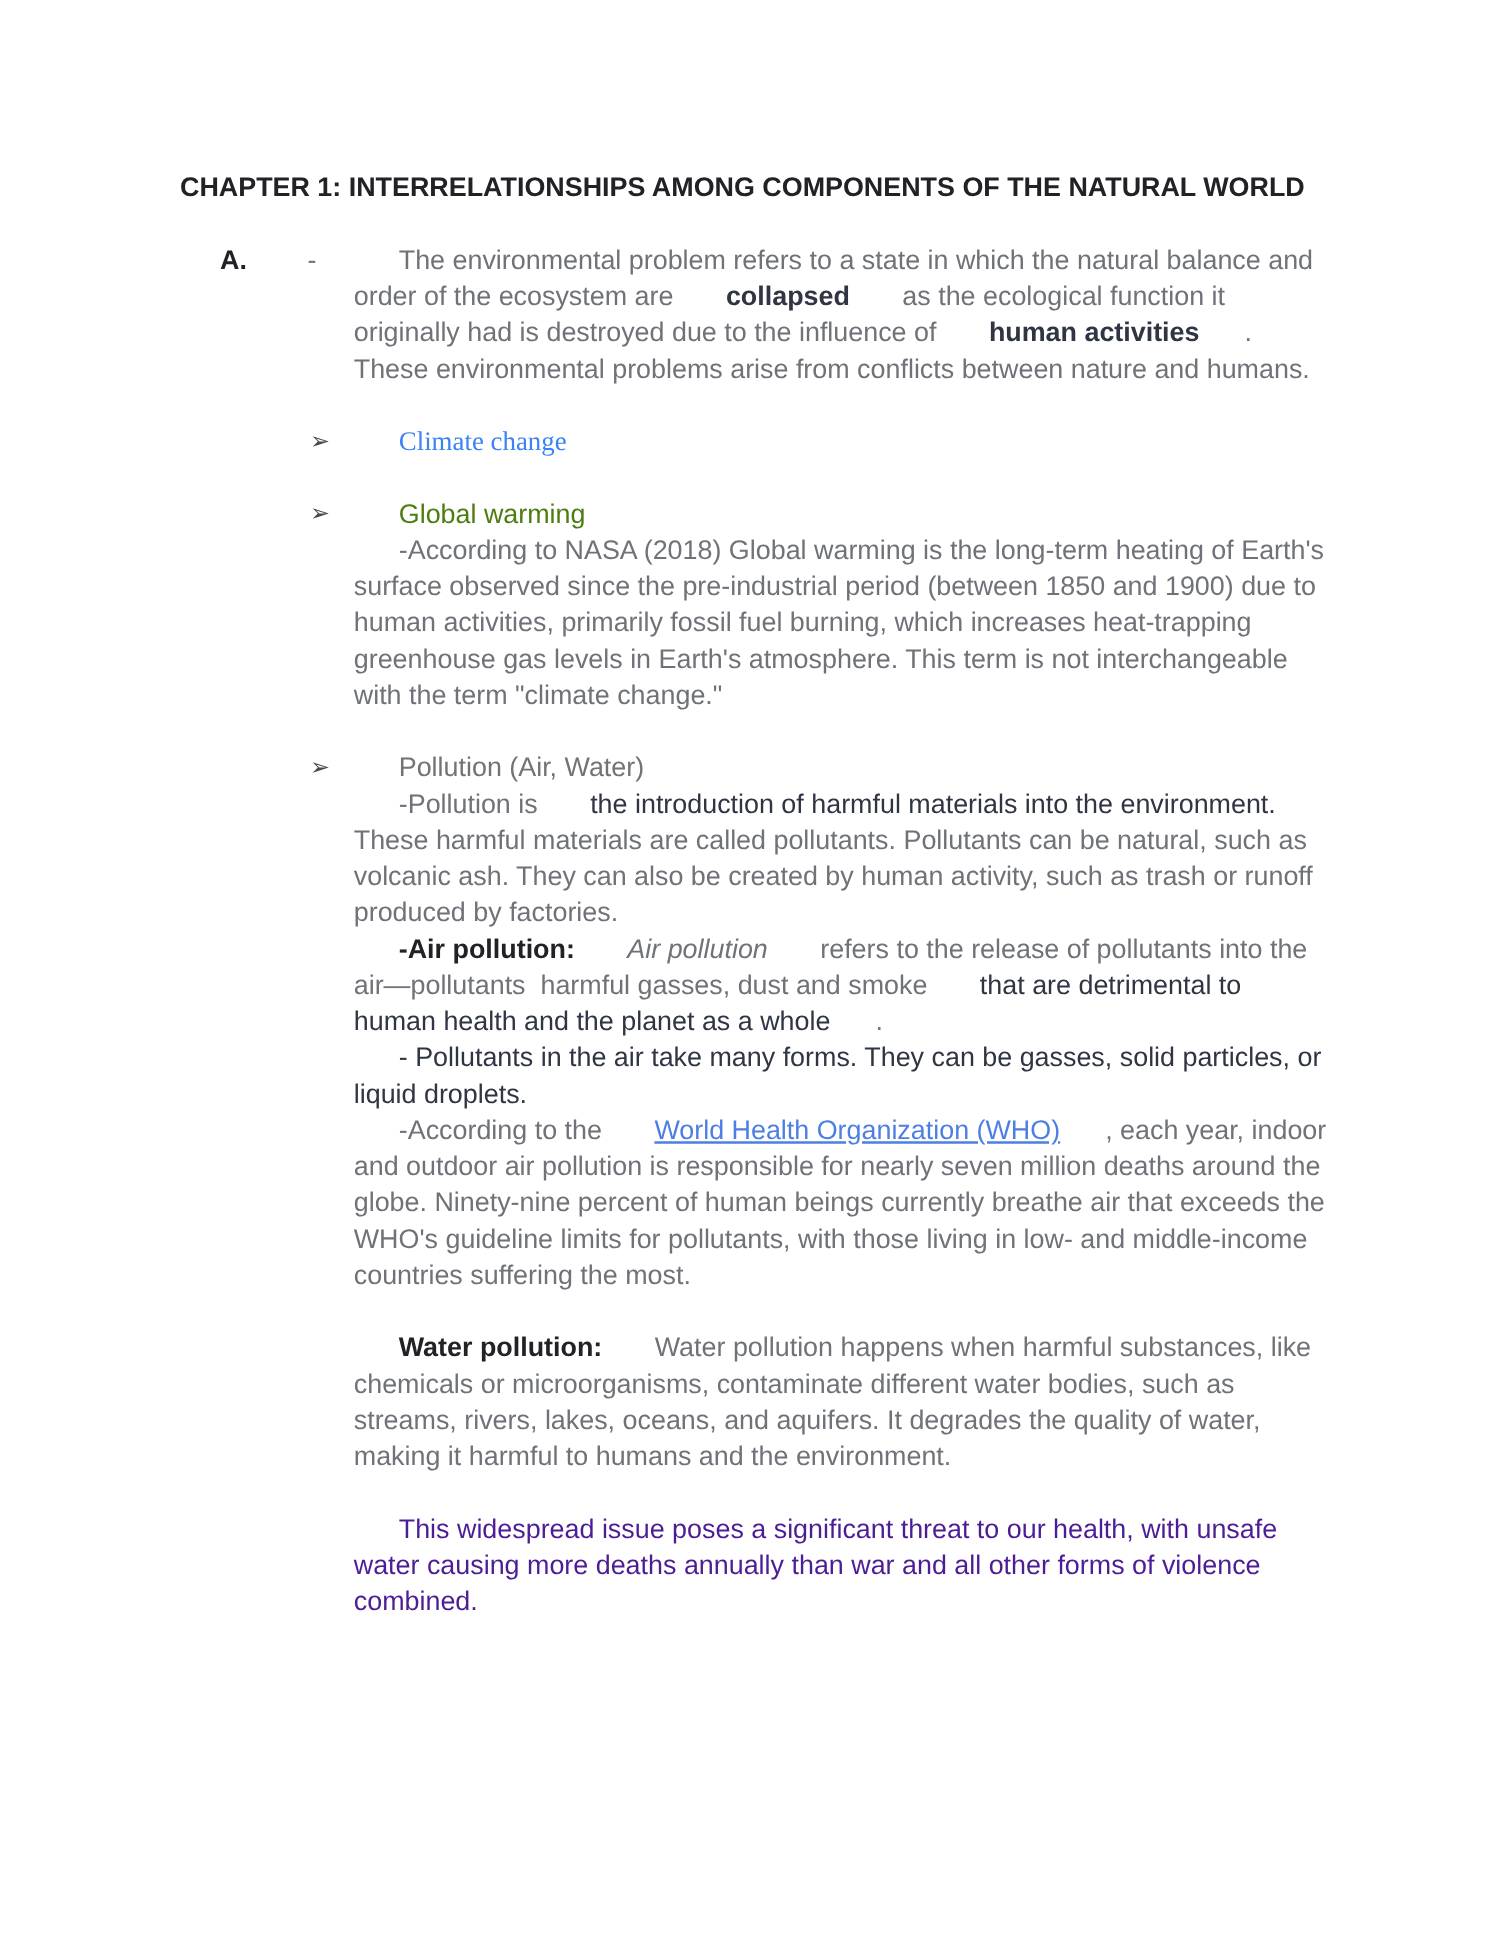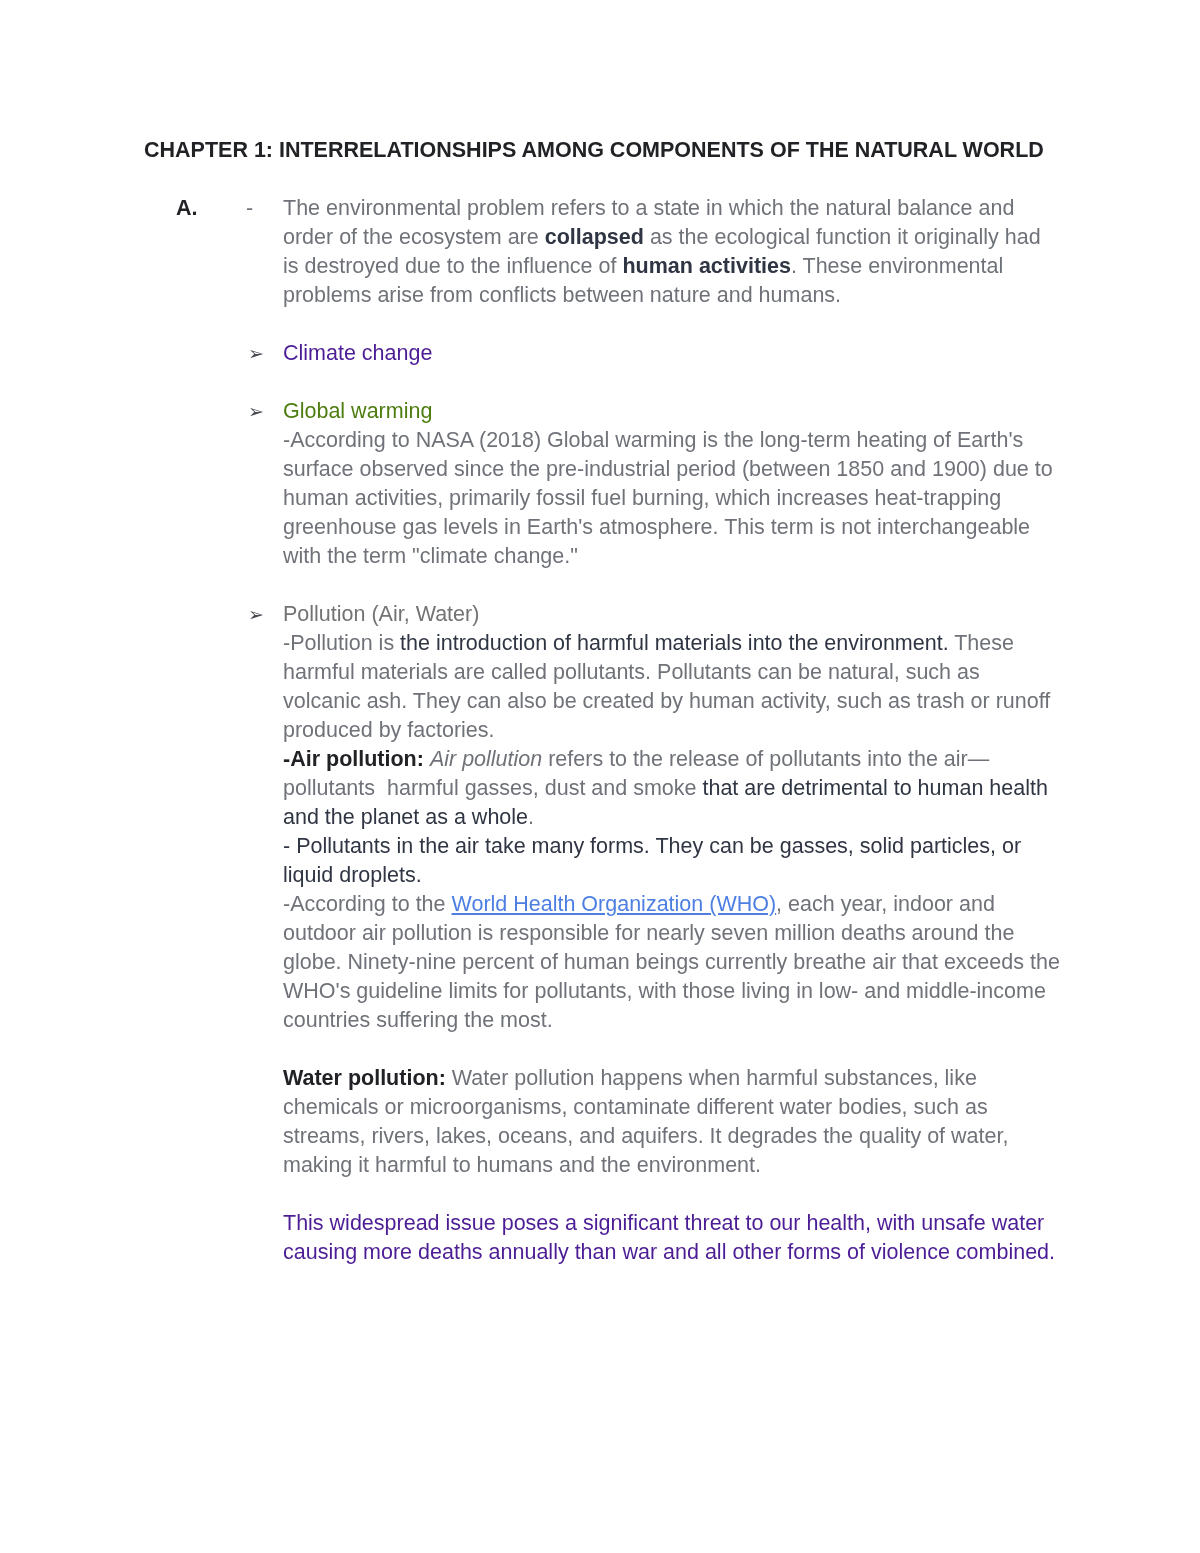--- a/index.html
+++ b/index.html
@@ -10,38 +10,38 @@
     font-size:21.5px;line-height:29px;color:var(--dark,#2f3542);
     -webkit-font-smoothing:antialiased;
   }
   .spacer{height:29px;}
   .para{margin-left:283px;width:778px;position:relative;text-align:left;}
   .para.title{margin-left:144px;width:1010px;font-weight:bold;color:var(--black,#212226);}
   .section-heading{margin-left:202px;width:900px;position:relative;font-weight:bold;color:var(--black,#212226);}
   .section-heading .marker{position:absolute;left:-26px;top:0;}
   .dash .marker{position:absolute;left:-37px;top:0;color:var(--gray,#6f7278);}
   .arrow .marker{position:absolute;left:-35px;top:0;color:var(--heading,#46494f);font-size:19px;}
-  .seg{white-space:pre-wrap;}
+  .seg{white-space:pre-wrap;margin-left:36px;}
   .b{font-weight:bold;}
   .i{font-style:italic;}
   a.doc-link{text-decoration:underline;cursor:pointer;}
 </style>
 </head>
 <body>
 
 <div class="page">
   <div class="para title">CHAPTER 1: INTERRELATIONSHIPS AMONG COMPONENTS OF THE NATURAL WORLD</div>
   <div class="spacer"></div>
   <div class="section-heading">
     <span class="marker">A.</span>
   </div>
   <div id="doc-blocks">
       <div class="para dash"><span class="marker">-</span><span class="seg" style="color: rgb(111, 114, 120);">The environmental problem refers to a state in which the natural balance and order of the ecosystem are </span><span class="seg b" style="color: rgb(47, 53, 66);">collapsed</span><span class="seg" style="color: rgb(111, 114, 120);"> as the ecological function it originally had is destroyed due to the influence of </span><span class="seg b" style="color: rgb(47, 53, 66);">human activities</span><span class="seg" style="color: rgb(111, 114, 120);">. These environmental problems arise from conflicts between nature and humans.</span></div>
       <div class="spacer"></div>
-      <div class="para arrow"><span class="marker">➢</span><span class="seg" style="color: #4c1d95;">Climate change</span></div>
+      <div class="para arrow"><span class="marker">➢</span><span class="seg" style="color: #3b82f6; font-family: Liberation Serif, serif;">Climate change</span></div>
       <div class="spacer"></div>
       <div class="para arrow"><span class="marker">➢</span><span class="seg" style="color: #4d7c0f;">Global warming</span></div>
       <div class="para plain"><span class="seg" style="color: rgb(111, 114, 120);">-According to NASA (2018) Global warming is the long-term heating of Earth's surface observed since the pre-industrial period (between 1850 and 1900) due to human activities, primarily fossil fuel burning, which increases heat-trapping greenhouse gas levels in Earth's atmosphere. This term is not interchangeable with the term "climate change."</span></div>
       <div class="spacer"></div>
       <div class="para arrow"><span class="marker">➢</span><span class="seg" style="color: #737373;">Pollution (Air, Water)</span></div>
       <div class="para plain"><span class="seg" style="color: rgb(111, 114, 120);">-Pollution is </span><span class="seg" style="color: rgb(47, 53, 66);">the introduction of harmful materials into the environment.</span><span class="seg" style="color: rgb(111, 114, 120);"> These harmful materials are called pollutants. Pollutants can be natural, such as volcanic ash. They can also be created by human activity, such as trash or runoff produced by factories.</span></div>
       <div class="para plain"><span class="seg b" style="color: rgb(33, 34, 38);">-Air pollution: </span><span class="seg i" style="color: rgb(111, 114, 120);">Air pollution</span><span class="seg" style="color: rgb(111, 114, 120);"> refers to the release of pollutants into the air—pollutants  harmful gasses, dust and smoke </span><span class="seg" style="color: rgb(47, 53, 66);">that are detrimental to human health and the planet as a whole</span><span class="seg" style="color: rgb(111, 114, 120);">.</span></div>
       <div class="para plain"><span class="seg" style="color: rgb(47, 53, 66);">- Pollutants in the air take many forms. They can be gasses, solid particles, or liquid droplets.</span></div>
       <div class="para plain"><span class="seg" style="color: rgb(111, 114, 120);">-According to the </span><a class="seg doc-link" style="color: rgb(77, 127, 227);">World Health Organization (WHO)</a><span class="seg" style="color: rgb(111, 114, 120);">, each year, indoor and outdoor air pollution is responsible for nearly seven million deaths around the globe. Ninety-nine percent of human beings currently breathe air that exceeds the WHO's guideline limits for pollutants, with those living in low- and middle-income countries suffering the most.</span></div>
       <div class="spacer"></div>

